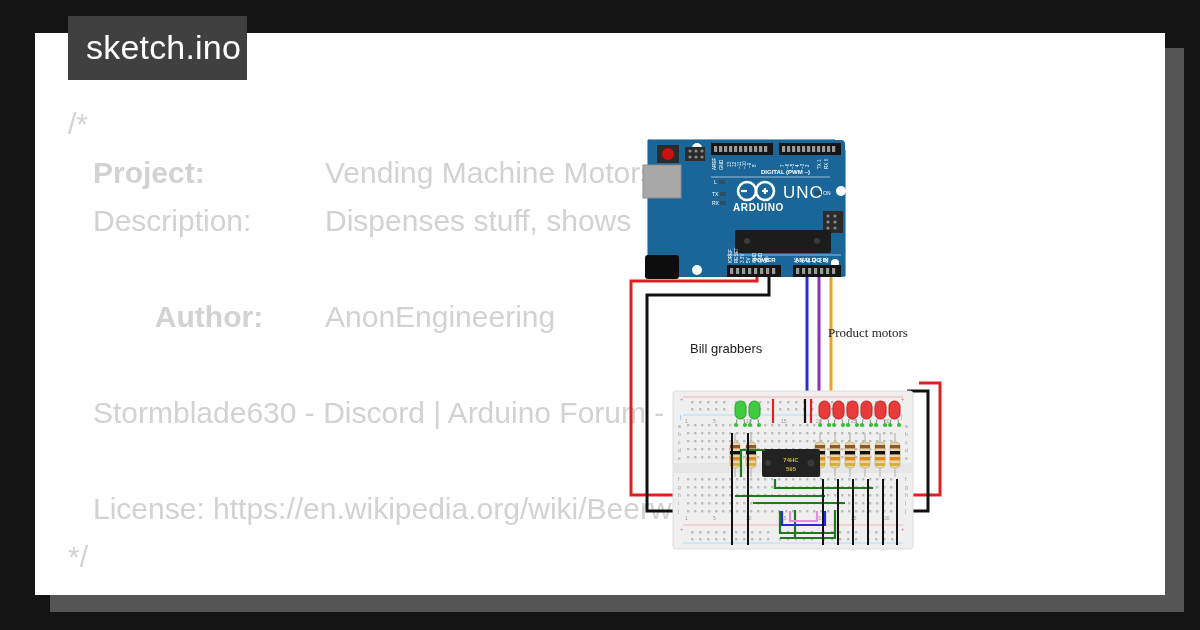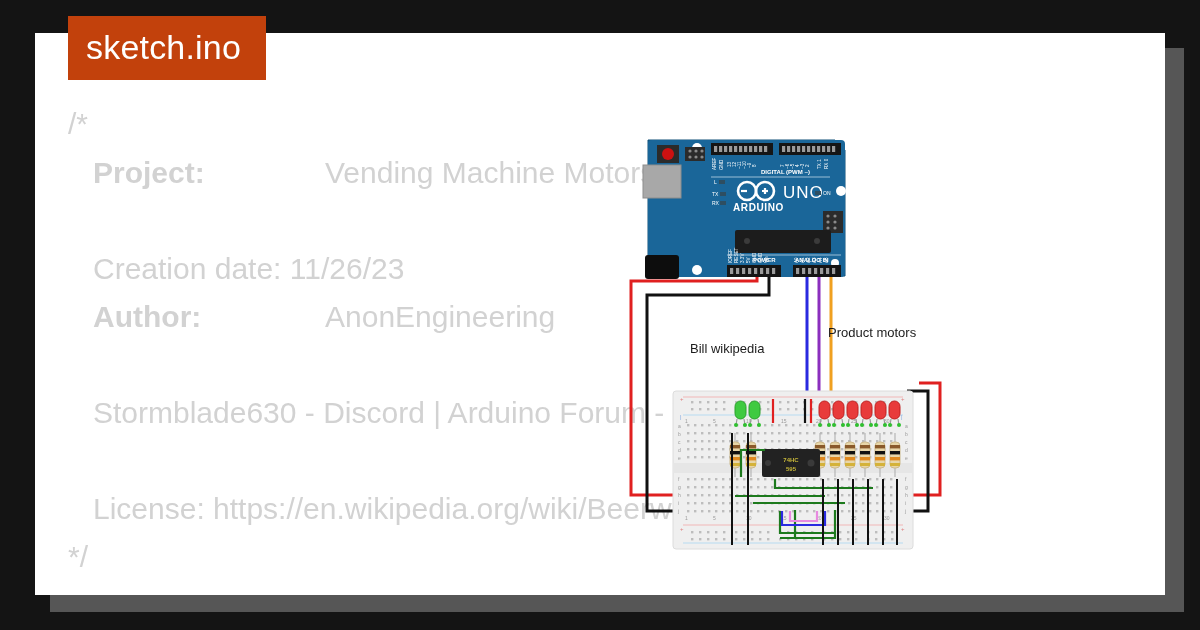--- a/index.html
+++ b/index.html
@@ -20,25 +20,25 @@
   .card{
     position:absolute;left:35px;top:33px;
     width:1130px;height:562px;
     background:#ffffff;
     overflow:hidden;
   }
 
   
   .tab{
     position:absolute;left:68px;top:16px;
-    background:#c2410c;
+    background:#404040;
     color:#ffffff;
     font-size:34px;
     line-height:1;
-    padding:14px 25px 16px 18px;
+    padding:14px 6px 16px 18px;
     letter-spacing:0.2px;
     white-space:nowrap;
     z-index:40;
   }
 
   
   .code{
     position:absolute;left:0;top:0;width:1130px;height:562px;
     color:#d2d2d2;
     font-size:30px;
@@ -46,63 +46,63 @@
   }
   .code .ln{
     position:absolute;
     white-space:pre;
     font-family:"Liberation Sans", sans-serif;
   }
   .l-open   {left:33px; top:74px;}
   .l-proj   {left:58px; top:123px;}
   .l-desc   {left:58px; top:171px;}
   .l-date   {left:58px; top:219px;}
-  .l-auth   {left:58px; top:267px;}
+  .l-auth   {left:58px; top:267px;text-align:center;}
   .l-credit {left:58px; top:363px;}
   .l-lic    {left:58px; top:459px;}
   .l-close  {left:33px; top:507px;}
   .kw{display:inline-block;width:232px;font-weight:bold;}
   .kw2{display:inline-block;width:232px;}
 
   
   .circuit{position:absolute;left:0;top:0;width:1130px;height:562px;z-index:20;}
   .circuit svg{position:absolute;left:0;top:0;}
 
   
   .clabel{
     position:absolute;
     color:#1b1b1b;
     font-size:13px;
     white-space:nowrap;
     z-index:30;
   }
   .lbl-bill{left:655px;top:308px;}
-  .lbl-motors{left:793px;top:292px;}
+  .lbl-motors{left:793px;top:292px;font-family:Liberation Serif, serif;}
 
   
   .wokwi{
     position:absolute;left:975px;top:515px;width:170px;height:55px;z-index:35;
   }
 </style>
 </head>
 <body>
 
 <div class="stage">
 
   <div class="card-shadow"></div>
 
   <div class="card">
 
     <div class="code">
       <div class="ln l-open">/*</div>
 
       <div class="ln l-proj"><span class="kw">Project:</span><span>Vending Machine Motors</span></div>
 
-
-      <div class="ln l-date"><span>Creation date:</span><span>&nbsp;</span><span>11/26/23</span></div>
+      <div class="ln l-desc"><span class="kw2">Description:</span><span>Dispenses stuff, shows</span></div>
+
 
       <div class="ln l-auth"><span class="kw">Author:</span><span>AnonEngineering</span></div>
 
       <div class="ln l-credit">Stormblade630 - Discord | Arduino Forum - Vending Machine</div>
       <div class="ln l-lic">License: https://en.wikipedia.org/wiki/Beerware</div>
       <div class="ln l-close">*/</div>
     </div>
 
     <div class="circuit">
       <svg width="1130" height="562" viewBox="0 0 1130 562">
@@ -893,21 +893,21 @@
           <g stroke-width="2.2">
             <line x1="738" y1="366" x2="738" y2="390" stroke="#e02020"></line>
             <line x1="770" y1="366" x2="770" y2="390" stroke="#111111"></line>
             <line x1="776" y1="366" x2="776" y2="390" stroke="#e02020"></line>
           </g>
         </g>
 
       </svg>
     </div>
 
-    <div class="clabel lbl-bill">Bill wikipedia</div>
+    <div class="clabel lbl-bill">Bill grabbers</div>
     <div class="clabel lbl-motors">Product motors</div>
 
 
   </div>
 
   <div class="tab">sketch.ino</div>
 
 </div>
 
 </body></html>

